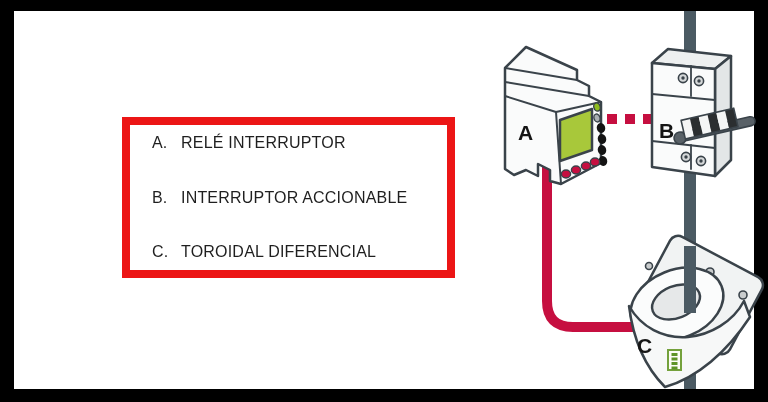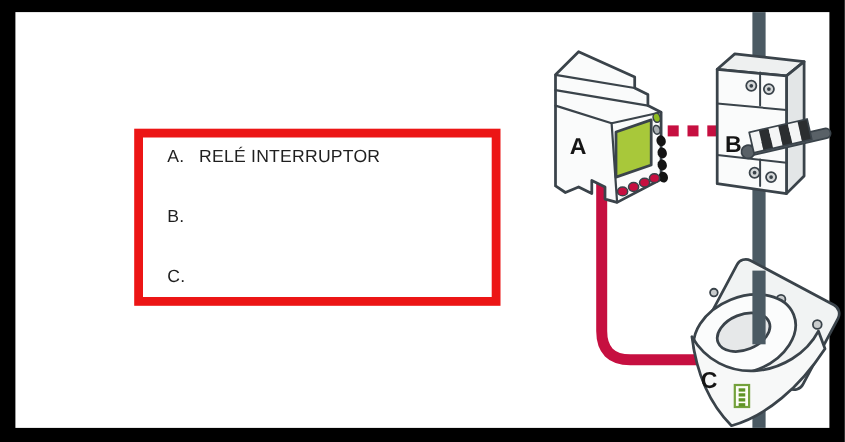--- a/index.html
+++ b/index.html
@@ -135,17 +135,19 @@
   </g>
 </svg>
 
 <div class="legend-box">
   <div class="legend-row">
     <span class="legend-letter">A.</span>
     <span>RELÉ INTERRUPTOR</span>
   </div>
   <div class="legend-row">
     <span class="legend-letter">B.</span>
+    <span>INTERRUPTOR ACCIONABLE</span>
   </div>
   <div class="legend-row">
     <span class="legend-letter">C.</span>
+    <span>TOROIDAL DIFERENCIAL</span>
   </div>
 </div>
 
 </body></html>

